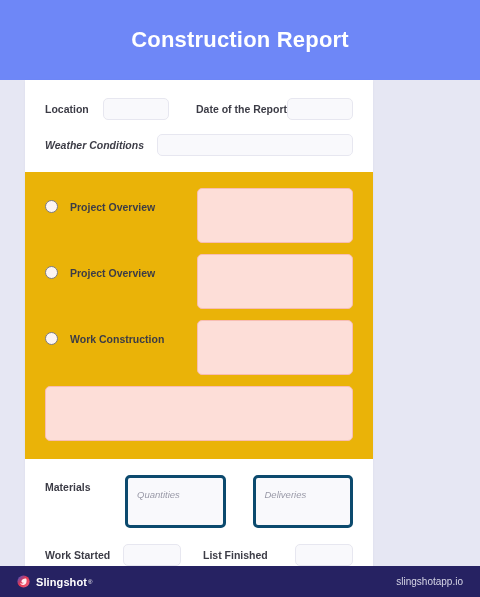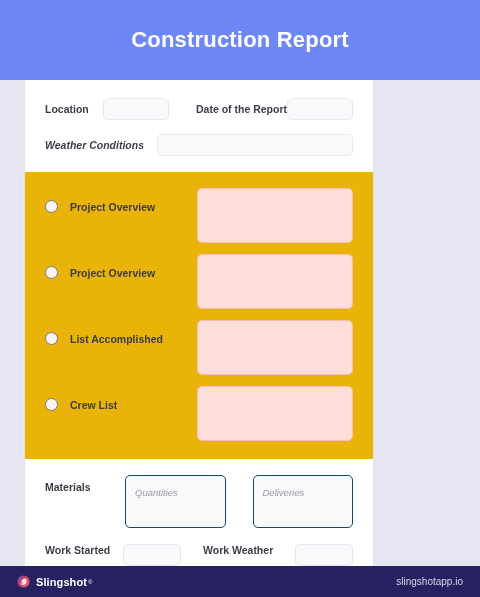--- a/index.html
+++ b/index.html
@@ -130,35 +130,36 @@
     align-items: flex-start;
     gap: 10px;
   }
   .lbl-materials {
     width: 70px;
     padding-top: 6px;
     flex-shrink: 0;
   }
   .textarea {
     background: #f9f9fc;
-    border: 1px solid #0c4a6e;
+    border: 3px solid #0c4a6e;
     border-radius: 5px;
     height: 53px;
     flex: 1;
     padding: 6px 9px;
   }
   .textarea + .textarea { margin-left: 17px; }
   .placeholder {
     font-size: 9.5px;
     font-style: italic;
     color: #9a9aa8;
   }
 
   .work-row {
     display: flex;
+    align-items: center;
     margin-top: 16px;
   }
   .lbl-workstarted  { width: 78px; }
   .fld-workstarted  { max-width: 92px; }
   .lbl-workfinished { width: 92px; margin-left: 22px; }
   .fld-workfinished { max-width: 92px; }
 
   
   .footer {
     background: #262262;
@@ -236,30 +237,26 @@
         <div class="radio-wrap">
           <span class="radio"></span>
           <span class="radio-label">Project Overview</span>
         </div>
         <div class="pink-box" title=""></div>
       </div>
 
       <div class="pink-row">
         <div class="radio-wrap">
           <span class="radio"></span>
-          <span class="radio-label">List Accomplished</span>
+          <span class="radio-label">Work Construction</span>
         </div>
         <div class="pink-box" title=""></div>
       </div>
 
       <div class="pink-row">
-        <div class="radio-wrap">
-          <span class="radio"></span>
-          <span class="radio-label">Crew List</span>
-        </div>
         <div class="pink-box" title=""></div>
       </div>
 
     </div>
 
     <div class="section-bottom">
 
       <div class="materials-row">
         <span class="label lbl-materials">Materials</span>
 
@@ -269,21 +266,21 @@
 
         <div class="textarea">
           <span class="placeholder">Deliveries</span>
         </div>
       </div>
 
       <div class="work-row">
         <span class="label lbl-workstarted">Work Started</span>
         <div class="field fld-workstarted" title=""></div>
 
-        <span class="label lbl-workfinished">Work Weather</span>
+        <span class="label lbl-workfinished">List Finished</span>
         <div class="field fld-workfinished" title=""></div>
       </div>
 
     </div>
 
   </div>
 </div>
 
 <div class="footer">
   <div class="brand">

